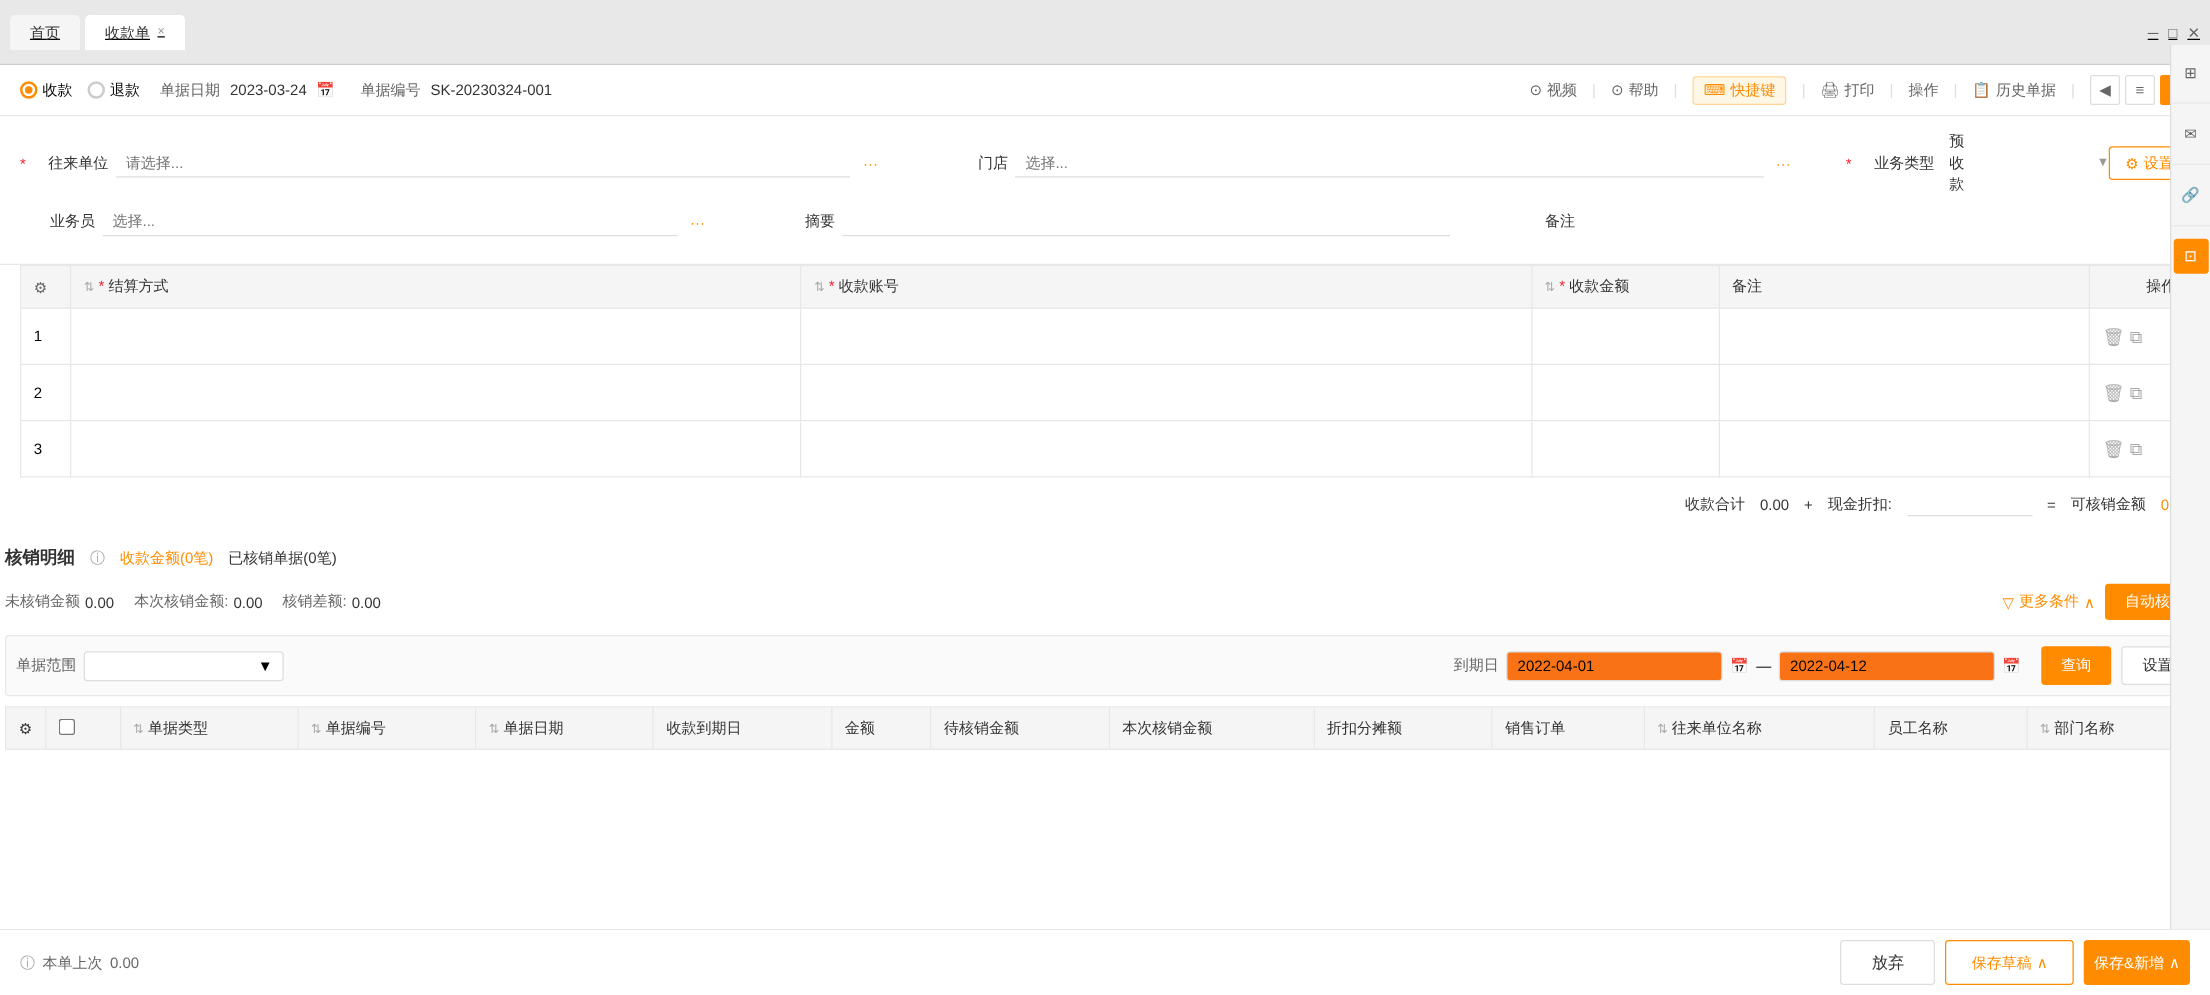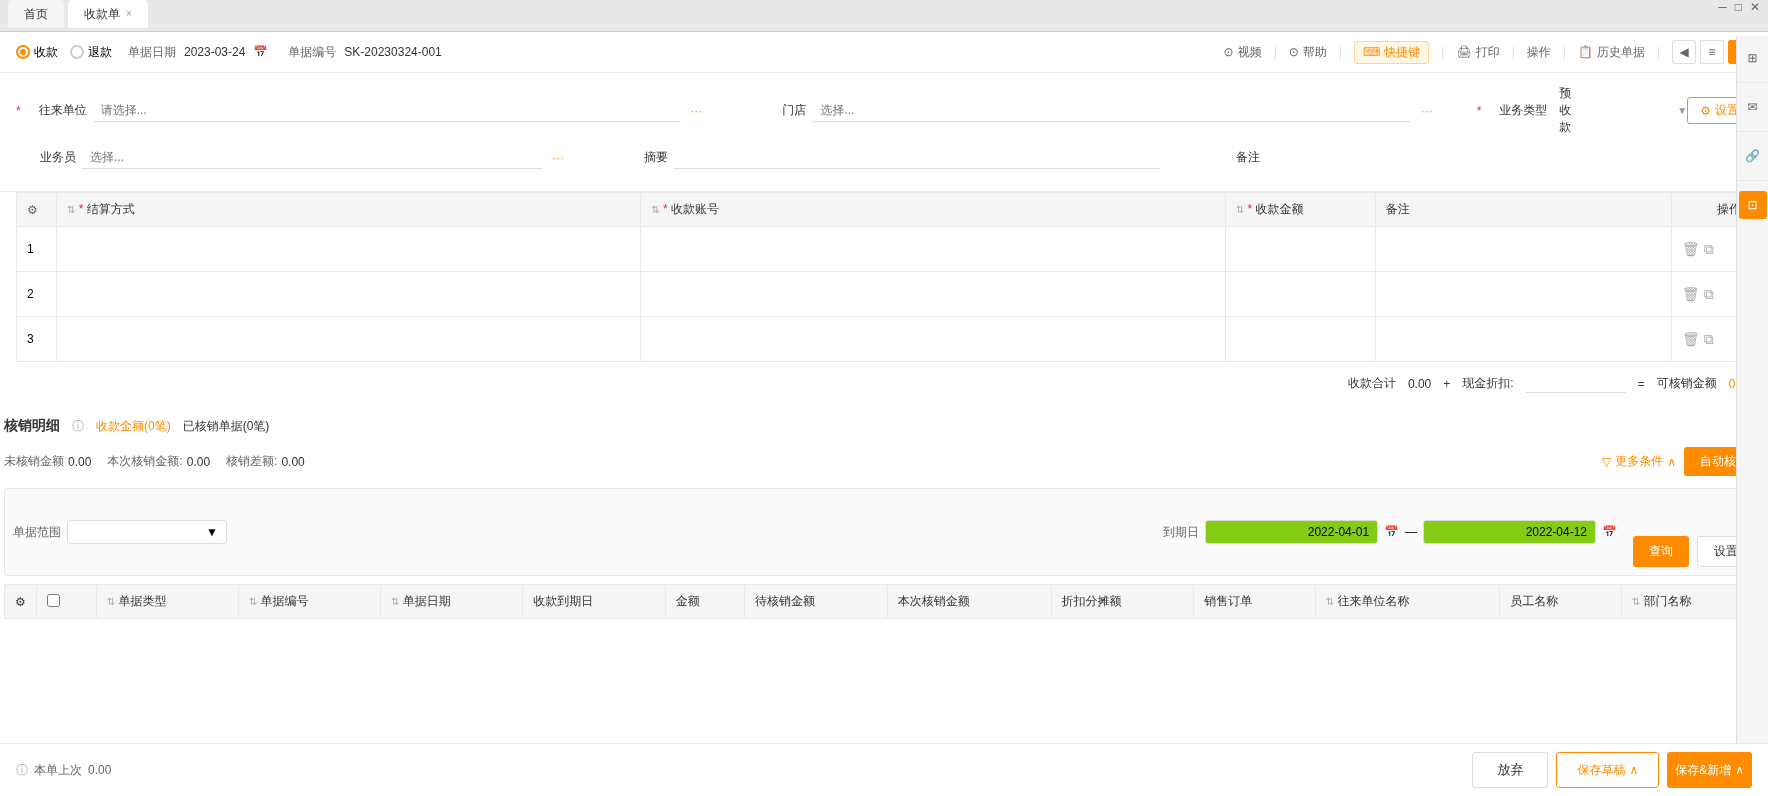--- a/index.html
+++ b/index.html
@@ -1,21 +1,21 @@
 <!DOCTYPE html>
 <html><head>
   <meta charset="utf-8">
   <style>
     * { box-sizing: border-box; margin: 0; padding: 0; font-family: 'Microsoft YaHei', Arial, sans-serif; font-size: 12px; }
     body { background: #f0f0f0; width: 1768px; height: 796px; overflow: hidden; }
 
     
     .tab-bar {
-      display: flex; align-items: flex-start; background: #e8e8e8; height: 32px;
-      border-bottom: 1px solid #ccc; padding: 0 8px; gap: 4px;
+      display: flex; align-items: center; background: #e8e8e8; height: 52px;
+      border-bottom: 1px solid #ccc; padding: 0 8px; gap: 4px; text-decoration: underline;
     }
     .tab-home {
       background: #f5f5f5; padding: 0 16px; height: 28px; line-height: 28px;
       border-radius: 4px 4px 0 0; cursor: pointer; color: #333;
     }
     .tab-active {
       background: #fff; padding: 0 16px; height: 28px; line-height: 28px;
       border-radius: 4px 4px 0 0; cursor: pointer; color: #333;
       display: flex; align-items: center; gap: 6px;
     }
@@ -117,21 +117,21 @@
       border-radius: 3px; cursor: pointer;
     }
 
     .condition-row {
       display: flex; align-items: center; gap: 16px; padding: 8px;
       background: #fafafa; border: 1px solid #e8e8e8; border-radius: 3px; margin-bottom: 8px;
     }
     .cond-field { display: flex; align-items: center; gap: 6px; flex: 1; }
     .cond-label { color: #666; white-space: nowrap; }
     .cond-dropdown { display: flex; align-items: center; gap: 4px; border: 1px solid #ddd; padding: 4px 8px; border-radius: 3px; background: #fff; min-width: 160px; cursor: pointer; }
-    .date-input { border: 1px solid #ddd; padding: 4px 8px; border-radius: 3px; background: #84cc16; min-width: 100px; text-align: right; }
+    .date-input { border: 1px solid #ddd; padding: 4px 8px; border-radius: 3px; background: #f97316; min-width: 100px; }
     .date-range { display: flex; align-items: center; gap: 6px; }
     .query-btn {
       background: #ff8c00; color: #fff; border: none; padding: 6px 16px;
       border-radius: 3px; cursor: pointer;
     }
     .settings-btn2 {
       background: #fff; border: 1px solid #ddd; color: #333; padding: 6px 16px;
       border-radius: 3px; cursor: pointer;
     }
 
@@ -441,21 +441,21 @@
         <span class="cond-label">到期日</span>
         <div class="date-range">
           <input class="date-input" value="2022-04-01" style="">
           <span style="color:#aaa; cursor:pointer;">📅</span>
           <span>—</span>
           <input class="date-input" value="2022-04-12" style="">
           <span style="color:#aaa; cursor:pointer;">📅</span>
         </div>
       </div>
 
-      <div style="display:flex; gap:8px; margin-left:auto;margin-top:39px;">
+      <div style="display:flex; gap:8px; margin-left:auto;">
         <button class="query-btn">查询</button>
         <button class="settings-btn2">设置</button>
       </div>
     </div>
 
     <table class="bottom-table">
       <thead>
         <tr>
           <th class="checkbox-th">
             <span style="cursor:pointer;">⚙</span>

